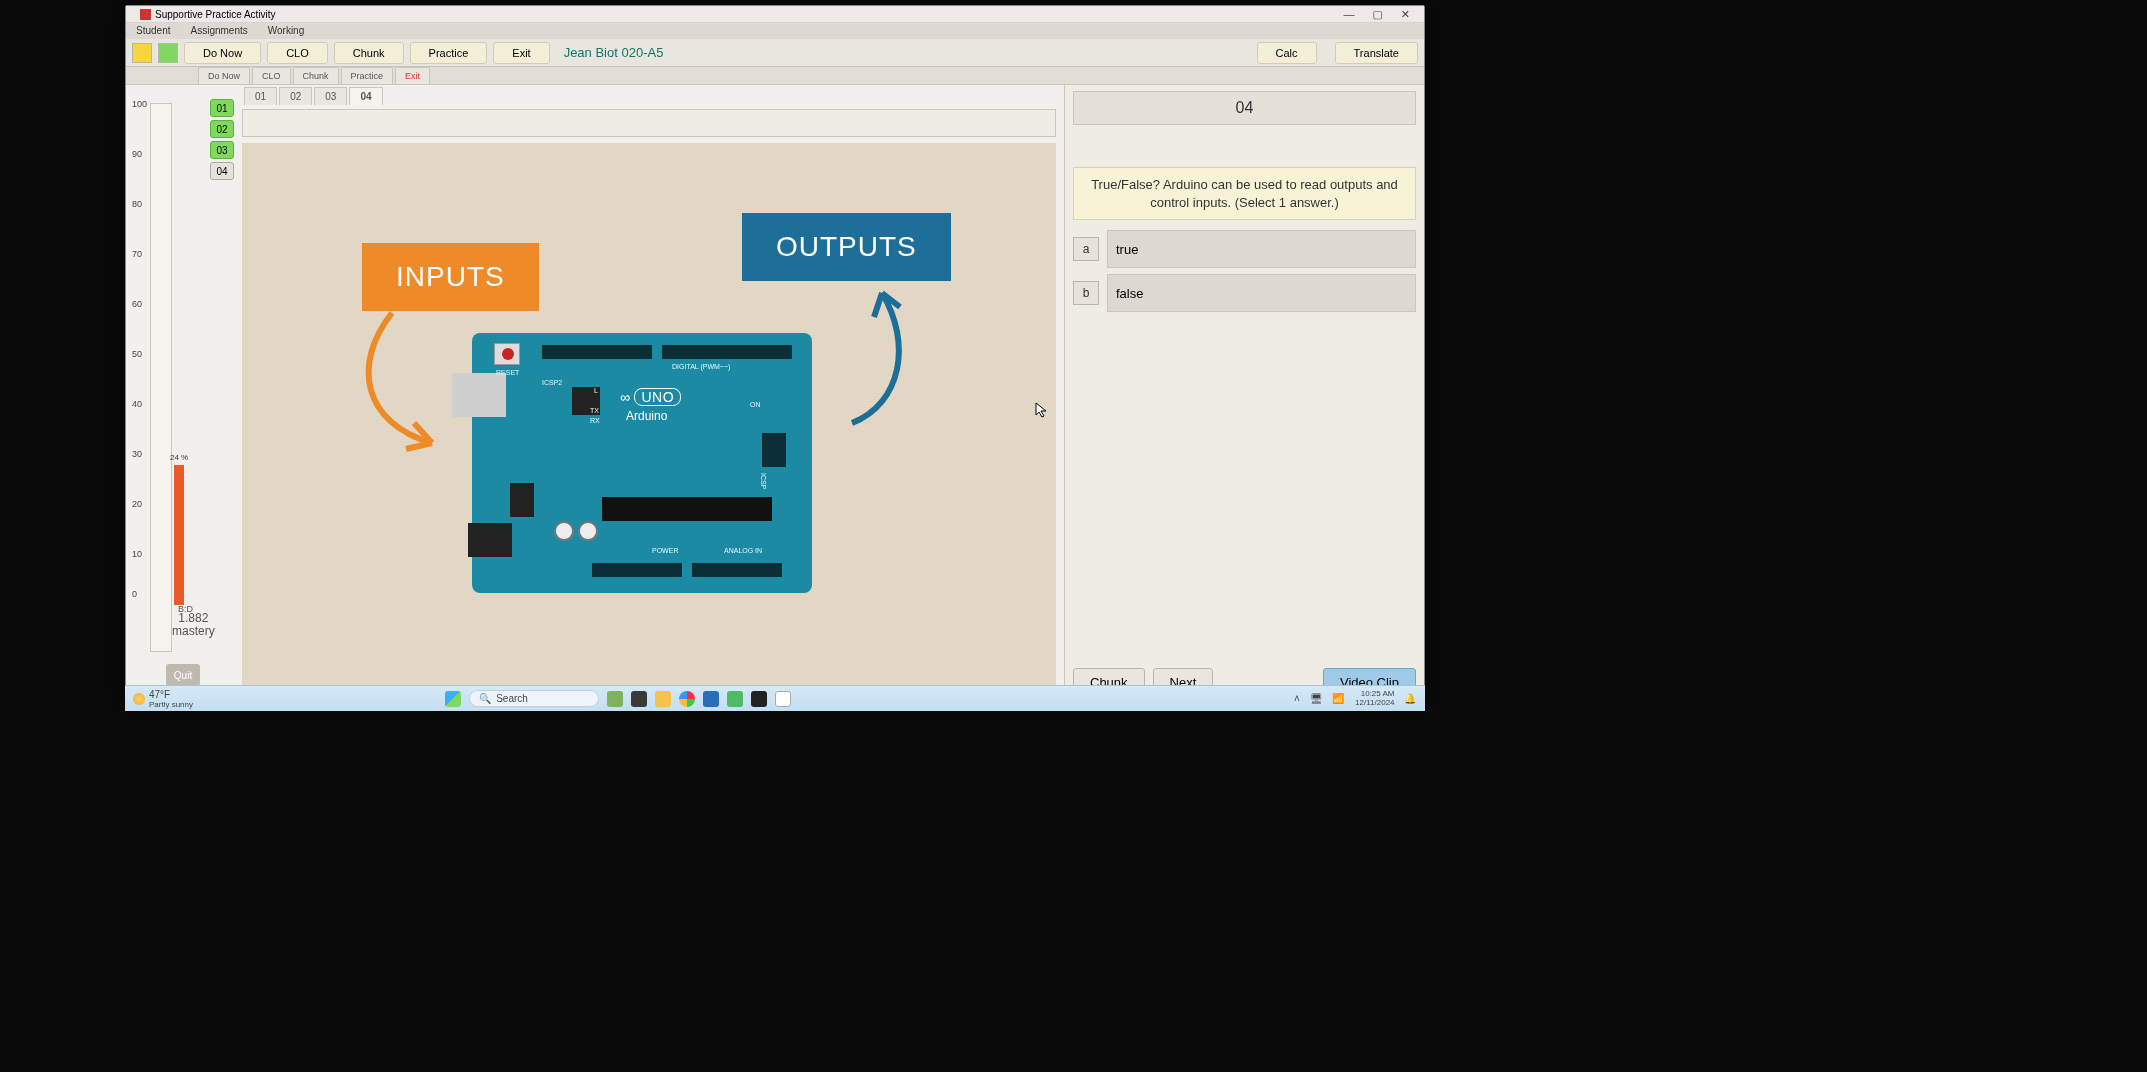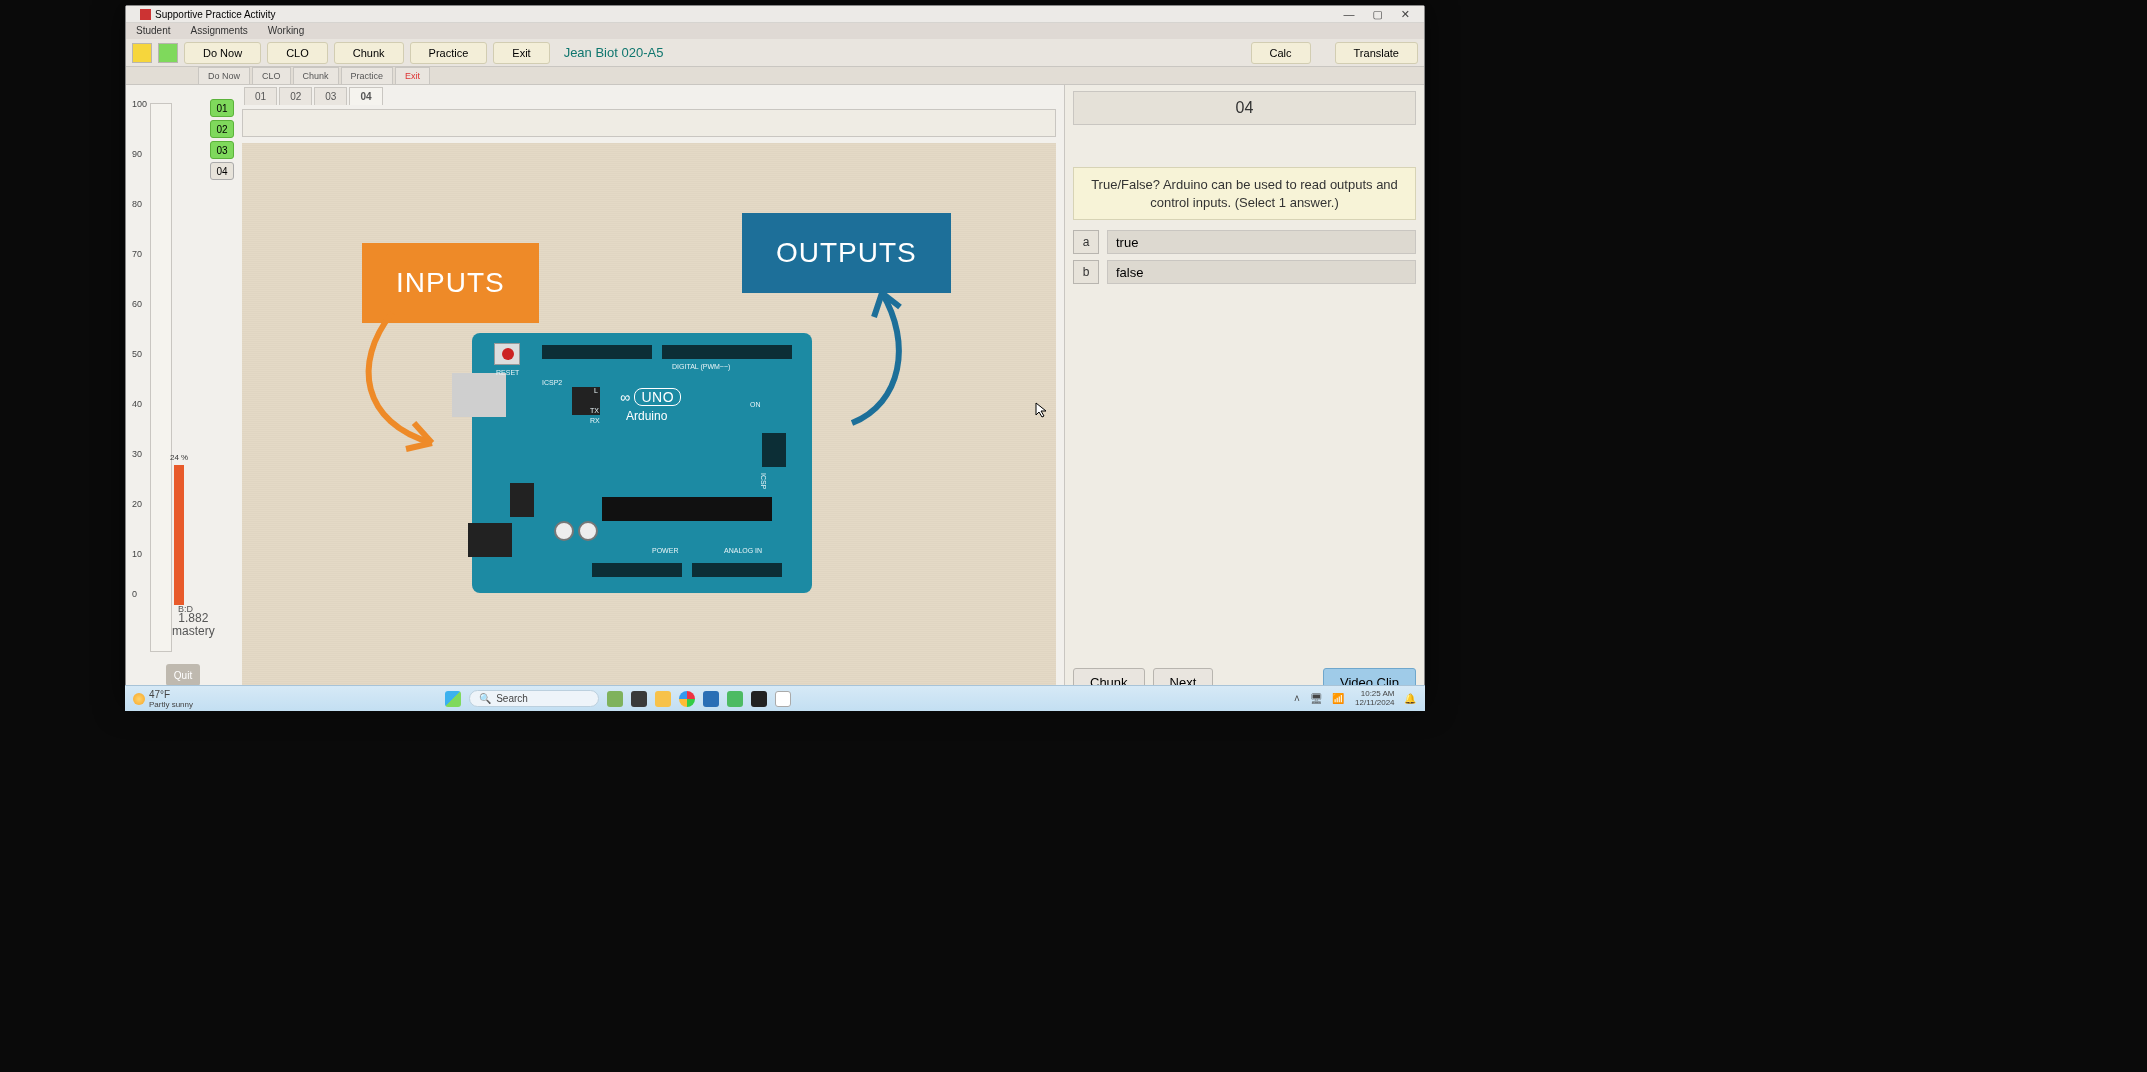--- a/index.html
+++ b/index.html
@@ -17,21 +17,21 @@
   .menubar { height:16px; background:#dfd9d4; display:flex; font-size:10px; }
   .menubar span { padding:2px 10px; color:#333; }
 
   
   .toolbar { height:28px; background:#e9e5df; border-bottom:1px solid #c9c6c1; display:flex; align-items:center; padding:0 6px; gap:6px; }
   .sq { width:20px; height:20px; border:1px solid #b8b5af; }
   .sq.yellow { background:#f6d63c; }
   .sq.green  { background:#7fd95c; }
   .tbtn { height:22px; padding:0 18px; font-size:11px; background:#f3eed8; border:1px solid #d2cdb2; border-radius:3px; cursor:pointer; display:flex; align-items:center; }
   .toolbar .student { margin-left:8px; font-size:13px; color:#0f766e; }
-  .toolbar .right { margin-left:auto; display:flex; gap:24px; }
+  .toolbar .right { margin-left:auto; display:flex; gap:18px; }
 
   
   .subtabs { height:18px; background:#e2ddd5; border-bottom:1px solid #c9c6c1; display:flex; align-items:flex-end; padding-left:72px; font-size:9px; }
   .subtabs span { padding:3px 9px; background:#e9e5df; border:1px solid #c9c6c1; border-bottom:none; margin-right:2px; color:#555; }
   .subtabs span.exit { color:#d33; }
 
   
   .mainrow { position:absolute; top:79px; bottom:0; left:0; right:0; display:flex; }
 
   
@@ -51,21 +51,21 @@
 
   
   .content { flex:1; display:flex; flex-direction:column; }
   .qtabs { height:20px; display:flex; align-items:flex-end; padding-left:6px; font-size:10px; }
   .qtabs span { padding:3px 10px; border:1px solid #c9c6c1; background:#e9e5df; margin-right:2px; color:#555; border-bottom:none; }
   .qtabs span.active { background:#f5f3ee; font-weight:bold; }
   .qheader { height:28px; background:#efece4; border:1px solid #c9c6c1; margin:4px 8px 0 4px; }
 
   .imgwrap { flex:1; margin:6px 8px 10px 4px; background:#e4d9c6; position:relative; overflow:hidden; }
   .imgwrap::before{content:"";position:absolute;inset:0;background:repeating-linear-gradient(0deg,rgba(0,0,0,.02) 0 1px,transparent 1px 2px);}
-  .labelbox { position:absolute; font-size:28px; color:#fff; font-weight:500; padding:24px 34px; letter-spacing:1px; }
+  .labelbox { position:absolute; font-size:28px; color:#fff; font-weight:500; padding:18px 34px; letter-spacing:1px; }
   .inputs  { left:120px; top:100px; background:#ee8a28; }
   .outputs { left:500px; top:70px;  background:#1d6f99; }
 
   .arduino { position:absolute; left:230px; top:190px; width:340px; height:260px; background:#1c8aa3; border-radius:8px; }
   .arduino .usb { position:absolute; left:-20px; top:40px; width:54px; height:44px; background:#cfcfcf; }
   .arduino .pwr { position:absolute; left:-4px; top:190px; width:44px; height:34px; background:#222; }
   .arduino .btn { position:absolute; left:22px; top:10px; width:26px; height:22px; background:#ddd; border:1px solid #999; }
   .arduino .btn::after{content:"";position:absolute;left:7px;top:4px;width:12px;height:12px;border-radius:50%;background:#c22;}
   .arduino .chip1{ position:absolute; left:100px; top:54px; width:28px; height:28px; background:#222; }
   .arduino .chip2{ position:absolute; left:38px; top:150px; width:24px; height:34px; background:#222; }
@@ -80,21 +80,21 @@
 
   
   .arrow-svg{position:absolute;overflow:visible;}
 
   
   .rightpanel { width:360px; background:#efece4; border-left:1px solid #c9c6c1; display:flex; flex-direction:column; padding:6px 8px 8px; }
   .qnum { height:34px; background:#e5e1d8; border:1px solid #c9c6c1; display:flex; align-items:center; justify-content:center; font-size:16px; color:#333; margin-bottom:42px;}
   .qtext { background:#f7f3d7; border:1px solid #d7d3b5; padding:8px 10px; font-size:13px; color:#333; text-align:center; line-height:1.35; margin-bottom:10px;}
   .opt { display:flex; align-items:center; margin-bottom:6px; }
   .opt .letter { width:26px; height:24px; background:#e7e3da; border:1px solid #b8b5af; display:flex; align-items:center; justify-content:center; font-size:12px; color:#333; margin-right:8px;}
-  .opt .txt { flex:1; height:24px; background:#ddd9d0; border:1px solid #c9c6c1; display:flex; align-items:center; padding-left:8px; font-size:13px;}
+  .opt .txt { flex:1; height:38px; background:#ddd9d0; border:1px solid #c9c6c1; display:flex; align-items:center; padding-left:8px; font-size:13px;}
   .rightpanel .actions { margin-top:auto; display:flex; gap:8px; align-items:center; }
   .abtn { height:28px; padding:0 16px; border:1px solid #b8b5af; background:#e9e5df; font-size:13px; border-radius:3px; cursor:pointer;}
   .abtn.video { margin-left:auto; background:#9fcbe8; border-color:#6fa7cc;}
 
   
   .taskbar { position:absolute; left:125px; top:685px; width:1300px; height:26px; background:linear-gradient(#d6e9f6,#c3dff2); border-top:1px solid #a8c3d7; display:flex; align-items:center; font-size:10px; color:#444; padding:0 8px;}
   .taskbar .weather{display:flex;align-items:center;gap:4px;}
   .taskbar .sun{width:12px;height:12px;border-radius:50%;background:radial-gradient(#ffd36b,#f7a628);}
   .taskbar .center{margin:0 auto;display:flex;align-items:center;gap:8px;}
   .taskbar .search{display:flex;align-items:center;gap:4px;background:#eef4f9;border:1px solid #bcd0de;border-radius:12px;padding:2px 10px;width:130px;}

